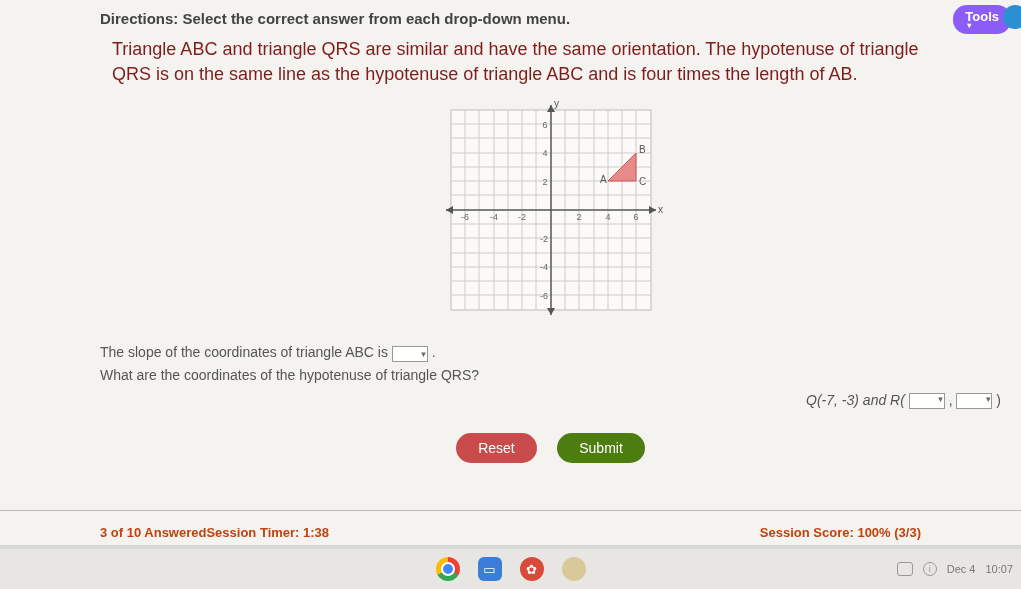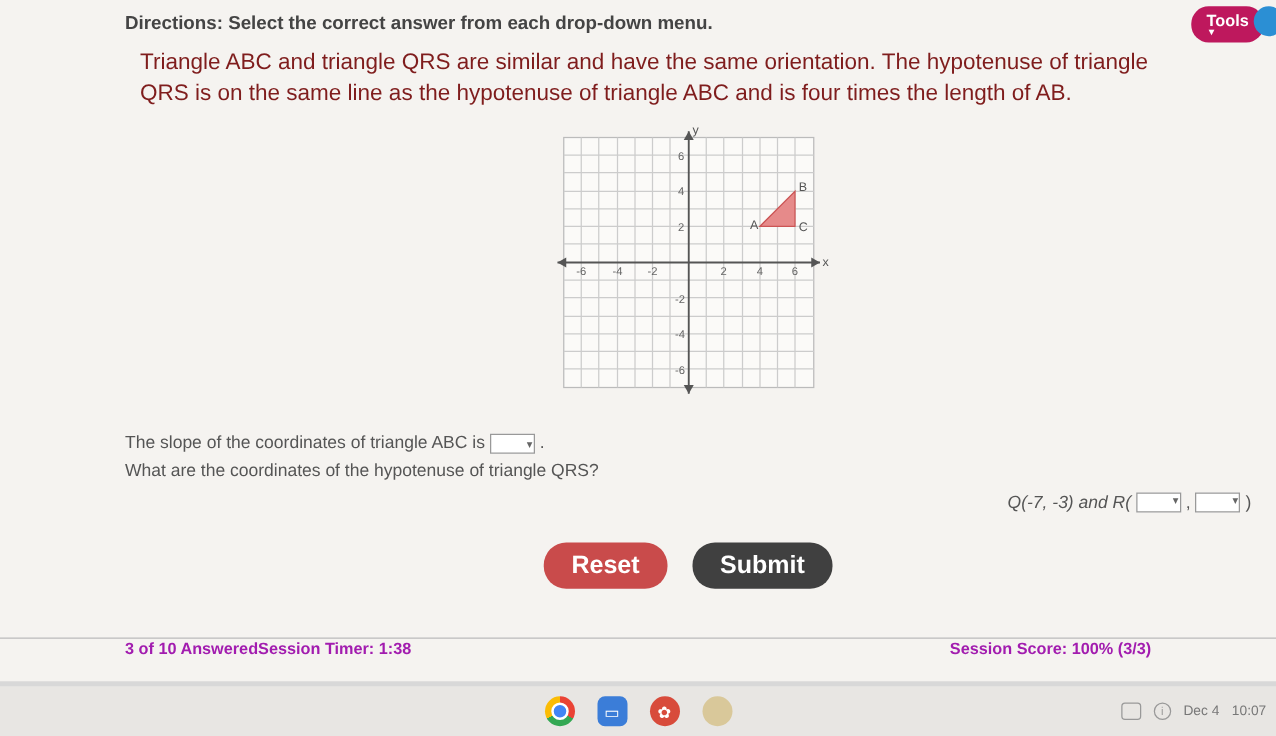--- a/index.html
+++ b/index.html
@@ -16,21 +16,21 @@
     width: 100%;
     height: 545px;
     padding: 10px 20px 0 100px;
     color: #555;
     position: relative;
   }
   .tools-btn {
     position: absolute;
     top: 5px;
     right: 10px;
-    background: #be185d;
+    background: #8b5cf6;
     color: #fff;
     padding: 4px 12px 6px;
     border-radius: 14px;
     font-size: 13px;
     font-weight: bold;
   }
   .tools-btn::after { content:"▾"; font-size:8px; margin-left:2px; display:block; line-height:4px;}
   .circle-btn {
     position:absolute; top:5px; right:-6px; width:24px;height:24px;border-radius:50%;
     background:#2b8fd4;
@@ -43,30 +43,30 @@
   .dd {
     display:inline-block; width:36px; height:16px; border:1px solid #999;
     background:#fff; vertical-align:middle; position:relative; font-size:10px;
   }
   .dd::after{content:"▾"; position:absolute; right:1px; top:0; font-size:9px; color:#666;}
   .italic { font-style: italic; }
   .center-row { text-align:right; margin-top: 6px; font-size:14px;}
   .btn-row { text-align:center; margin-top: 24px;}
   .btn {
     display:inline-block; padding: 7px 22px; border-radius: 18px;
-    font-size: 20px; font-weight: bold; color:#fff; margin: 0 8px;
+    font-size: 14px; font-weight: normal; color:#fff; margin: 0 8px;
     border:none;
   }
   .reset-btn { background:#c94b4b; }
-  .submit-btn { background:#404040; }
+  .submit-btn { background:#4d7c0f; }
   .footer {
     position:absolute; left:0; right:0; top: 510px;
     border-top: 1px solid #bbb;
-    padding: 0 100px 0;
-    font-size: 13px; color:#a21caf;
+    padding: 14px 100px 0;
+    font-size: 13px; color:#c2410c;
     display:flex; align-items:center;
   }
   .footer .answered { font-weight:bold; flex:0 0 auto; }
   .footer .timer { flex:1; text-align:left; font-weight:bold;}
   .footer .score { flex:0 0 auto; font-weight:bold;text-align:right;}
   .taskbar {
     position:absolute; left:0; right:0; bottom:0; height:40px;
     background:#e8e6e3;
     display:flex; align-items:center; justify-content:center;
     gap:18px;

